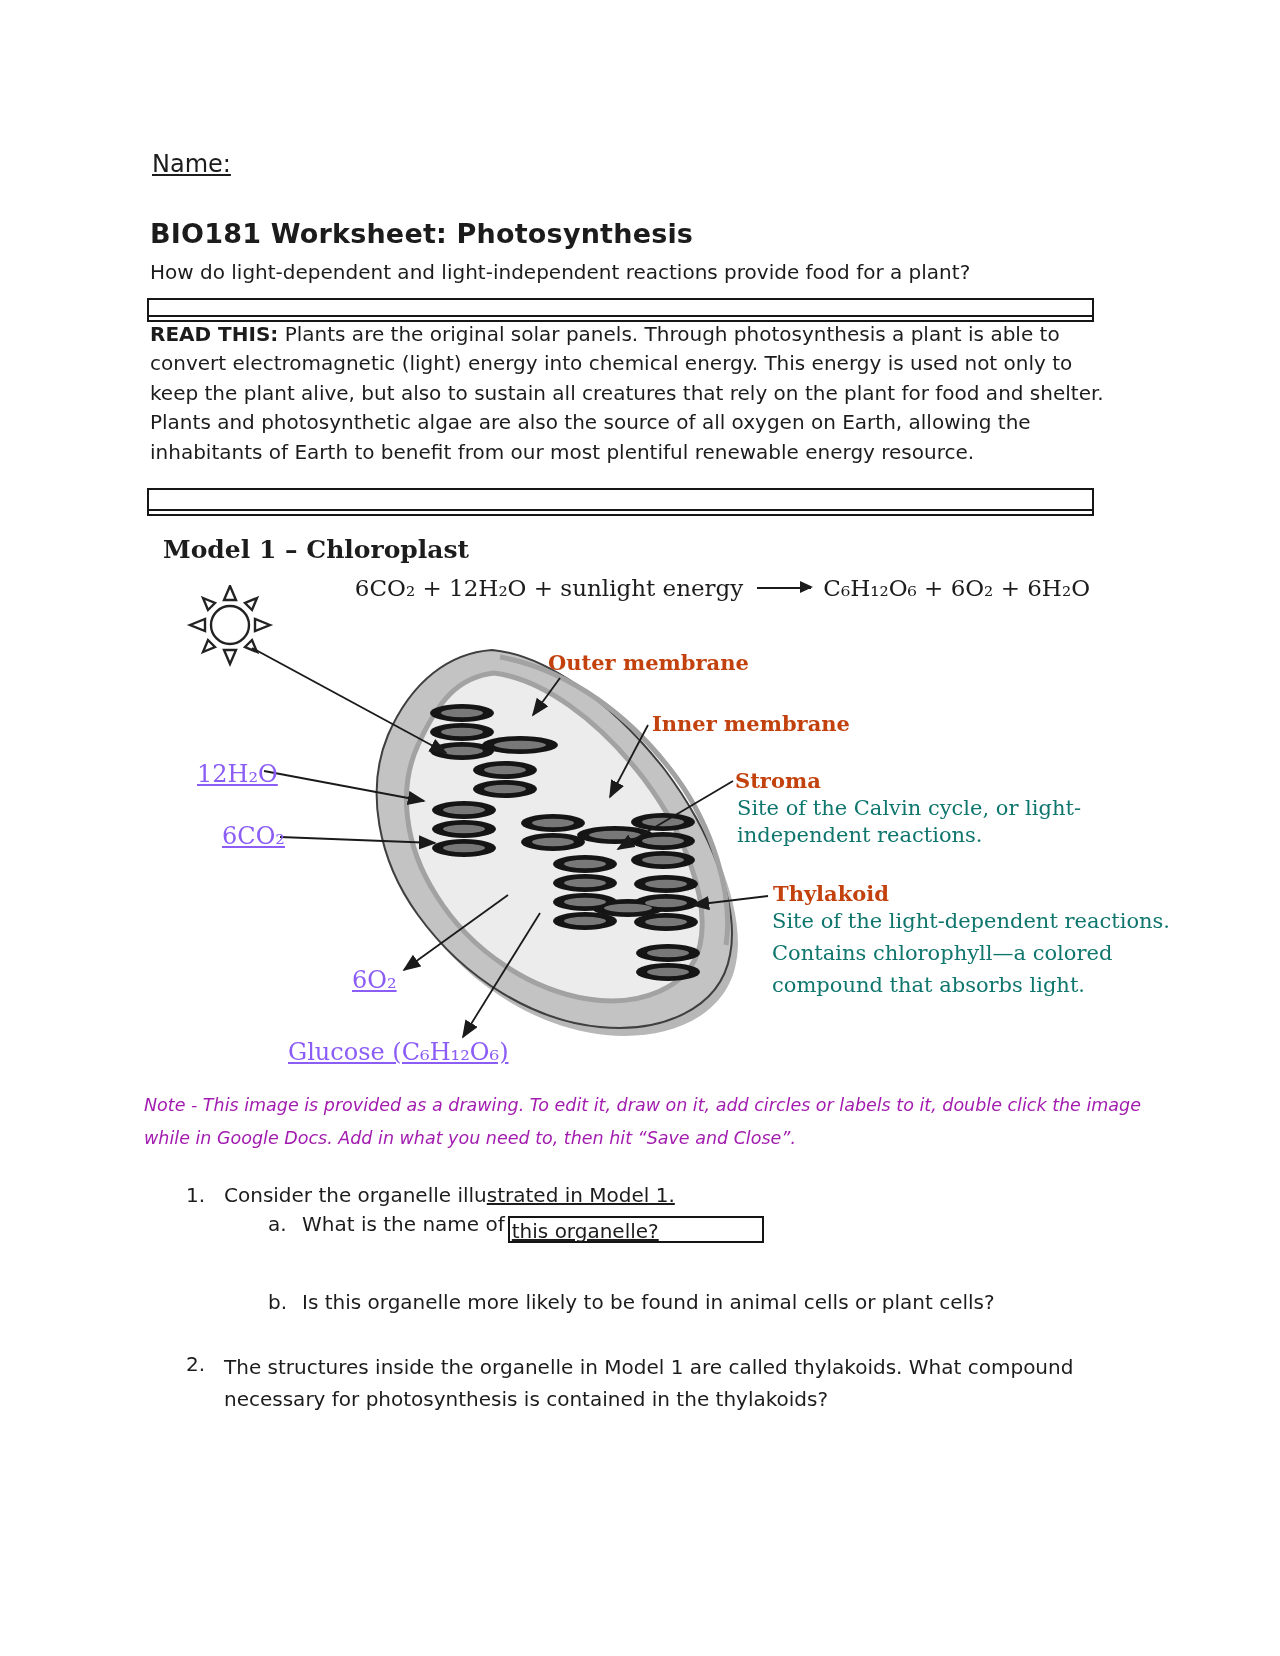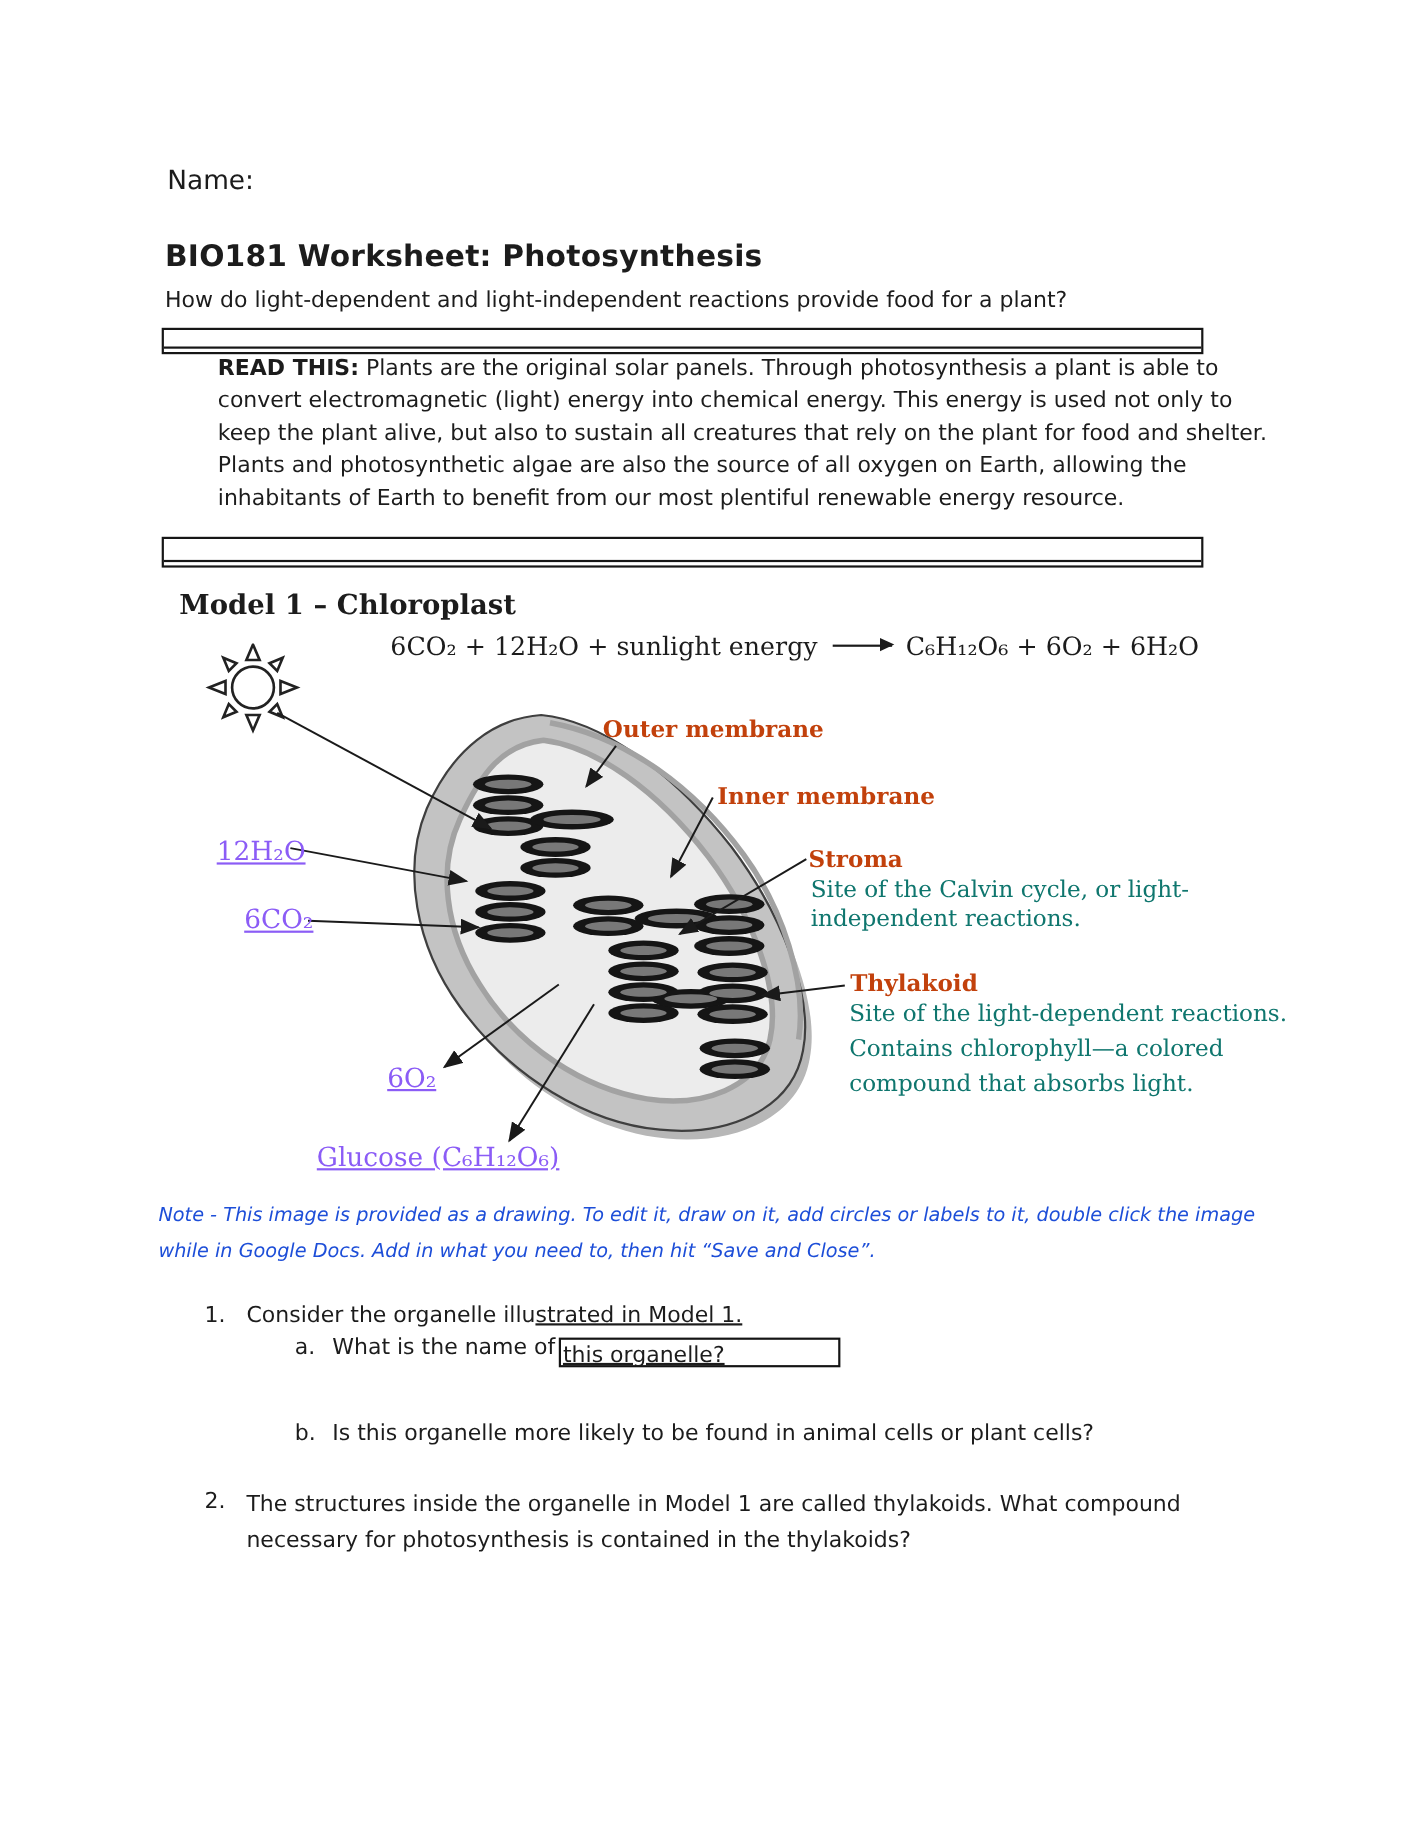--- a/index.html
+++ b/index.html
@@ -1,43 +1,43 @@
 <!DOCTYPE html>
 <html><head>
 <meta charset="utf-8">
 <style>
   html,body{margin:0;padding:0;}
   body{width:1280px;height:1656px;background:#ffffff;position:relative;overflow:hidden;
        font-family:"DejaVu Sans","Liberation Sans",sans-serif;color:#1c1c1c;}
   .abs{position:absolute;white-space:nowrap;}
   .serif{font-family:"DejaVu Serif","Liberation Serif",serif;}
   
-  .name{left:152px;top:150px;font-size:24px;}
+  .name{left:152px;top:150px;font-size:24px;text-decoration:underline;}
   .title{left:150px;top:218px;font-size:27px;font-weight:bold;letter-spacing:.2px;}
   .subtitle{left:150px;top:260px;font-size:20px;}
   
   .ansbox{position:absolute;left:147px;width:943px;border:2.5px solid #161616;background:#fff;}
   .ansbox .innerline{position:absolute;left:0;right:0;bottom:3px;border-top:2px solid #161616;}
   .box1{top:298px;height:20px;}
   .box2{top:488px;height:24px;}
   
   .para{position:absolute;left:150px;top:320px;width:980px;font-size:20px;line-height:29.4px;}
-  .para .line{display:block;white-space:nowrap;margin-left:48px;}
+  .para .line{display:block;white-space:nowrap;}
   
   .model-head{left:163px;top:535px;font-size:25px;font-weight:bold;}
   .eqrow{position:absolute;left:150px;top:575px;width:940px;text-align:right;font-size:23px;}
   .eq-arrow{display:inline-block;width:54px;height:2.4px;background:#1b1b1b;position:relative;vertical-align:7px;margin:0 12px 0 14px;}
   .eq-arrow:after{content:'';position:absolute;right:-2px;top:-5.2px;width:0;height:0;
     border-left:13px solid #1b1b1b;border-top:6.3px solid transparent;border-bottom:6.3px solid transparent;}
   
   .dlab{font-size:21px;font-weight:bold;color:#c2410c;}
   .ddesc{font-size:21px;color:#0f766e;}
   .chem{font-size:24px;color:#8b5cf6;text-decoration:underline;}
   
-  .note{position:absolute;left:144px;top:1089px;font-size:17.5px;font-style:italic;line-height:33px;color:#1d4ed8;}
+  .note{position:absolute;left:144px;top:1089px;font-size:17.5px;font-style:italic;line-height:33px;color:#a21caf;}
   .note span{display:block;white-space:nowrap;}
   
   .q{font-size:20px;}
   .u{text-decoration:underline;}
   .answer-box{display:inline-block;width:250px;height:22px;border:2.5px solid #141414;
      vertical-align:-7px;margin-left:3px;padding:1px 0 0 2px;font-size:20px;}
 </style>
 </head>
 <body>
 

